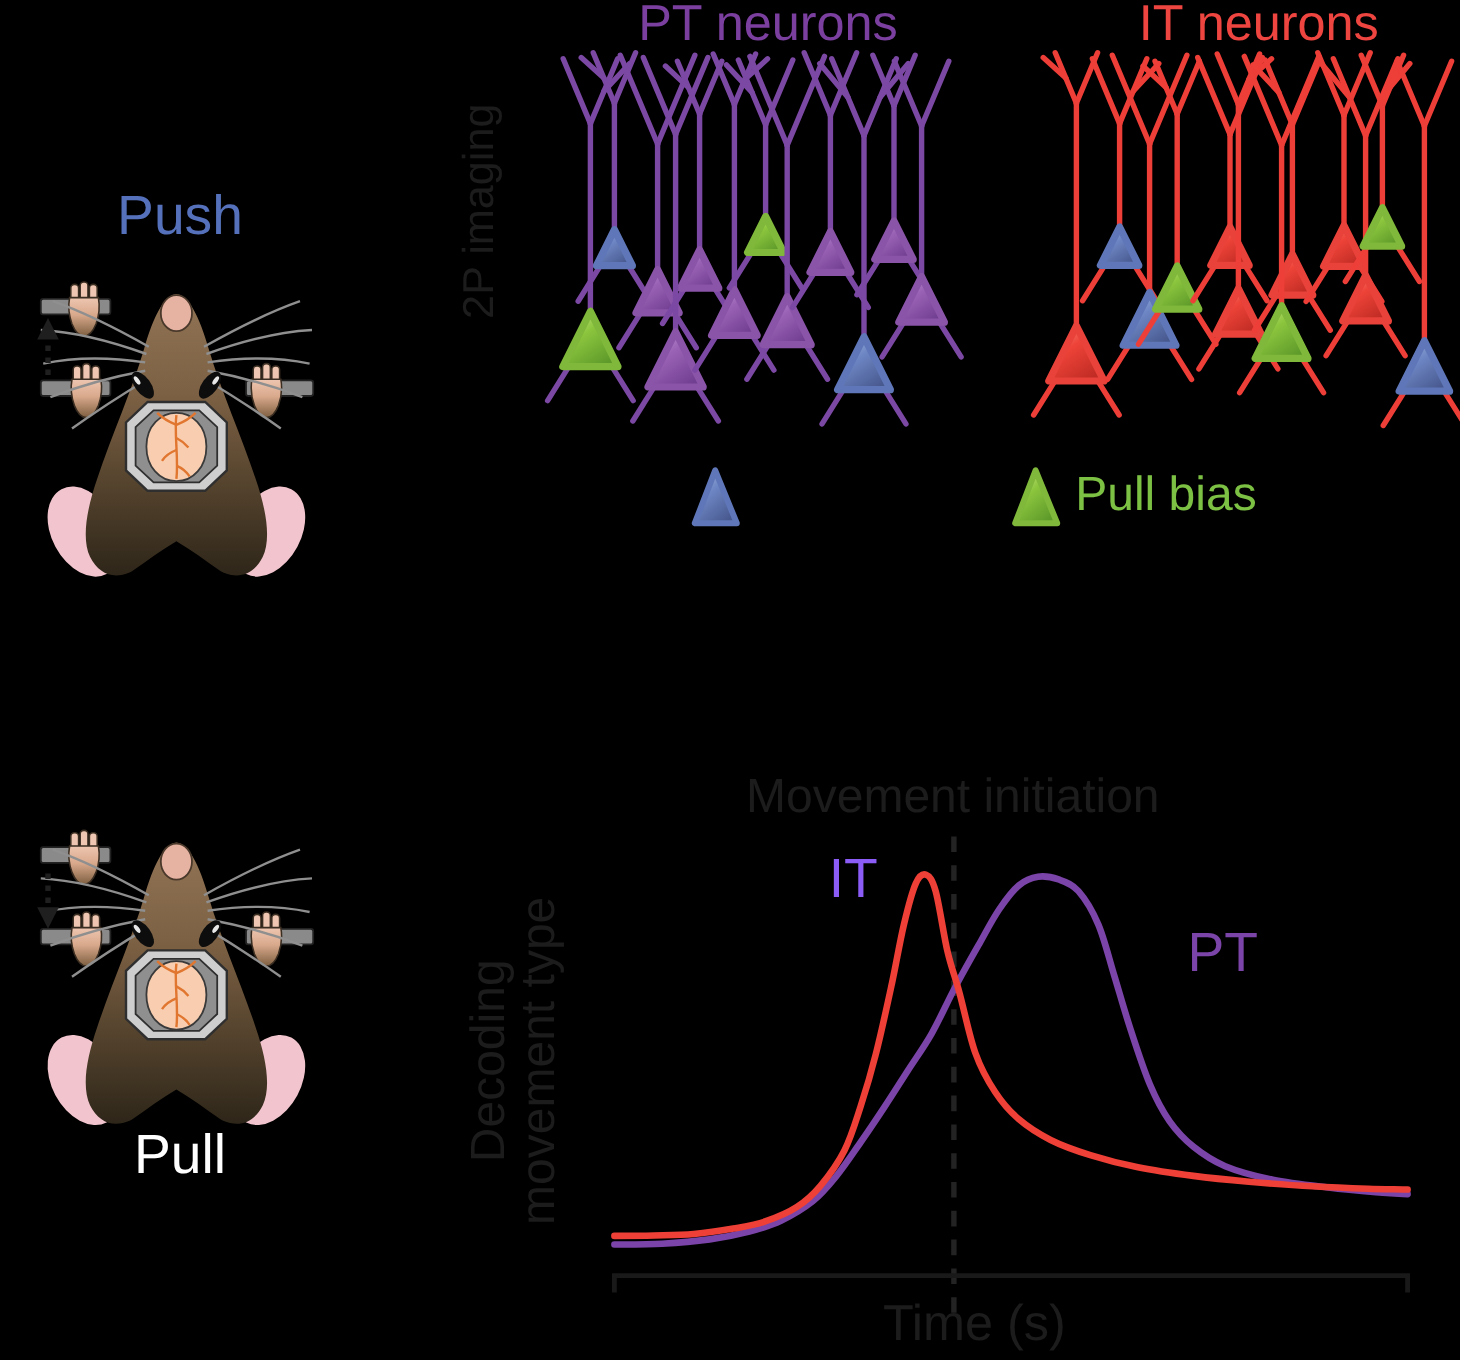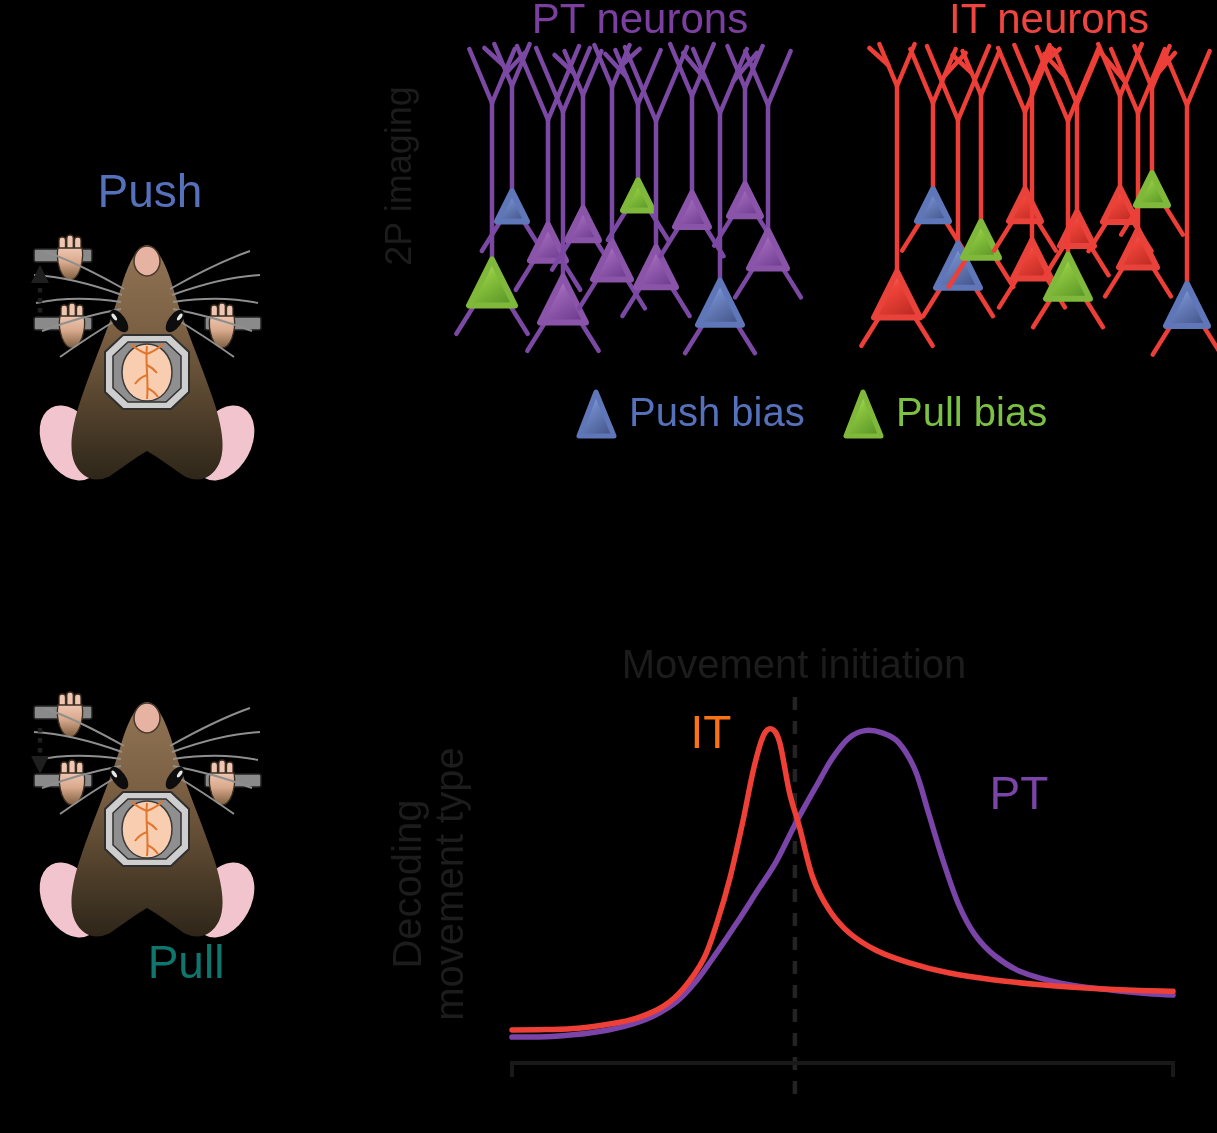--- a/index.html
+++ b/index.html
@@ -3,21 +3,21 @@
 <meta charset="utf-8">
 <style>
   html,body{margin:0;padding:0;background:#000;}
   .fig{position:relative;width:1217px;height:1133px;background:#000;overflow:hidden;
        font-family:"Liberation Sans", sans-serif;}
   .fig svg.canvas{position:absolute;left:0;top:0;}
   .lbl{position:absolute;white-space:nowrap;line-height:1.05;}
   .c{transform:translate(-50%,-50%);}
   .rot{transform:translate(-50%,-50%) rotate(-90deg);}
   .dark{color:#1c1c1c;}
-  [data-name="push-label"]{left:150px;top:191px;font-size:46px;}
+  [data-name="push-label"]{left:150px;top:179px;font-size:46px;}
   [data-name="pull-label"]{left:150px;top:962px;font-size:46px;}
   [data-name="behavioral-task-label"]{left:2px;top:578px;font-size:41px;transform:translate(0,-50%);}
   [data-name="imaging-label"]{left:399px;top:176px;font-size:36px;}
   [data-name="pt-title"]{left:640px;top:19px;font-size:42px;}
   [data-name="it-title"]{left:1049px;top:19px;font-size:42px;}
   [data-name="legend-push-label"]{left:629px;top:412px;font-size:40px;transform:translate(0,-50%);}
   [data-name="legend-pull-label"]{left:896px;top:412px;font-size:40px;transform:translate(0,-50%);}
   [data-name="movement-initiation-label"]{left:794px;top:664px;font-size:40px;}
   [data-name="it-curve-label"]{left:711px;top:732px;font-size:46px;}
   [data-name="pt-curve-label"]{left:1019px;top:793px;font-size:46px;}
@@ -350,26 +350,26 @@
 
     <g id="plot-group" data-name="decoding-plot">
         <line x1="794.908" y1="697" x2="794.908" y2="1103" stroke="#232323" stroke-width="4.5" stroke-dasharray="13 11" data-name="movement-initiation-line"></line>
         <path d="M512,1077 L512,1063 L1173,1063 L1173,1077" fill="none" stroke="#191919" stroke-width="4" data-name="x-axis"></path>
         <path d="M512.0,1037.1C518.6,1037.0 538.4,1037.1 551.7,1036.4C564.9,1035.7 579.2,1034.5 591.3,1032.8C603.4,1031.2 614.5,1028.9 624.4,1026.3C634.3,1023.7 642.0,1021.5 650.8,1017.3C659.6,1013.0 669.5,1007.2 677.3,1001.0C685.0,994.8 690.5,988.0 697.1,979.9C703.7,971.8 710.3,961.7 716.9,952.3C723.5,942.8 730.1,933.0 736.7,923.0C743.4,913.0 750.0,902.4 756.6,892.1C763.2,881.8 769.8,872.9 776.4,861.3C783.0,849.6 789.6,834.7 796.2,822.3C802.8,809.8 810.0,797.2 816.1,786.5C822.1,775.8 827.1,766.0 832.6,757.9C838.1,749.8 843.7,742.3 849.1,737.8C854.5,733.2 859.5,731.4 865.0,730.6C870.5,729.8 876.5,730.9 882.2,732.9C887.8,734.9 893.2,736.4 898.7,742.6C904.2,748.9 910.3,758.6 915.2,770.3C920.2,781.9 924.0,798.1 928.4,812.5C932.8,826.9 936.7,841.2 941.7,856.4C946.6,871.5 952.7,890.5 958.2,903.5C963.7,916.5 968.6,925.7 974.7,934.4C980.8,943.0 986.8,949.3 994.5,955.5C1002.2,961.7 1010.0,967.1 1021.0,971.8C1032.0,976.4 1046.3,980.1 1060.6,983.1C1075.0,986.1 1092.6,987.9 1106.9,989.6C1121.2,991.4 1135.5,992.6 1146.6,993.5C1157.6,994.4 1168.6,994.9 1173.0,995.1" fill="none" stroke="#7b44a8" stroke-width="5.5" stroke-linecap="round" data-name="pt-curve"></path>
         <path d="M512.0,1029.9C517.5,1029.9 534.0,1029.9 545.0,1029.6C556.1,1029.3 567.1,1029.3 578.1,1028.3C589.1,1027.3 601.2,1025.5 611.1,1023.8C621.1,1022.0 628.8,1020.9 637.6,1017.9C646.4,1014.9 656.3,1010.9 664.0,1005.9C671.7,1000.9 677.3,995.9 683.9,988.0C690.5,980.1 698.2,969.6 703.7,958.8C709.2,947.9 712.5,936.5 716.9,923.0C721.3,909.5 725.7,894.8 730.1,877.5C734.5,860.2 739.5,836.9 743.4,819.0C747.2,801.1 750.0,784.1 753.3,770.3C756.6,756.4 760.1,743.0 763.2,736.1C766.3,729.2 769.0,727.9 771.8,729.0C774.5,730.1 776.7,732.0 779.7,742.6C782.7,753.3 786.3,778.9 789.6,793.0C792.9,807.1 795.7,813.0 799.5,827.1C803.4,841.2 807.8,863.7 812.8,877.5C817.7,891.3 823.2,900.8 829.3,910.0C835.3,919.2 841.4,926.1 849.1,932.8C856.8,939.4 865.6,945.0 875.5,950.0C885.5,955.0 896.5,958.9 908.6,962.6C920.7,966.4 933.9,969.9 948.3,972.7C962.6,975.6 979.1,977.9 994.5,979.9C1010.0,981.9 1024.3,983.3 1040.8,984.8C1057.3,986.2 1077.2,987.7 1093.7,988.6C1110.2,989.6 1126.7,990.2 1139.9,990.6C1153.2,991.0 1167.5,991.1 1173.0,991.3" fill="none" stroke="#ee4036" stroke-width="5.5" stroke-linecap="round" data-name="it-curve"></path>
       </g>
   </svg>
 
   <span class="lbl c" data-name="push-label" style="color: rgb(86, 113, 187);">Push</span>
-  <span class="lbl c" data-name="pull-label" style="color: #0f766e; margin-left: 36px;">Pull</span>
+  <span class="lbl c" data-name="pull-label" style="color: #ffffff;">Pull</span>
   <span class="lbl rot dark" data-name="imaging-label">2P imaging</span>
   <span class="lbl c" data-name="pt-title" style="color: rgb(123, 63, 159);">PT neurons</span>
   <span class="lbl c" data-name="it-title" style="color: rgb(239, 69, 64);">IT neurons</span>
-  <span class="lbl" data-name="legend-push-label" style="color: rgb(86, 113, 187);">Push bias</span>
   <span class="lbl" data-name="legend-pull-label" style="color: rgb(124, 193, 67);">Pull bias</span>
   <span class="lbl c dark" data-name="movement-initiation-label">Movement initiation</span>
-  <span class="lbl c" data-name="it-curve-label" style="color: #f97316;">IT</span>
+  <span class="lbl c" data-name="it-curve-label" style="color: #8b5cf6;">IT</span>
   <span class="lbl c" data-name="pt-curve-label" style="color: rgb(123, 68, 168);">PT</span>
+  <span class="lbl c dark" data-name="time-axis-label">Time (s)</span>
   <span class="lbl rot dark" data-name="decoding-ylabel">
     <span data-name="decoding-ylabel-line1">Decoding</span><br>
     <span data-name="decoding-ylabel-line2">movement type</span>
   </span>
 </div>
 
 </body></html>

